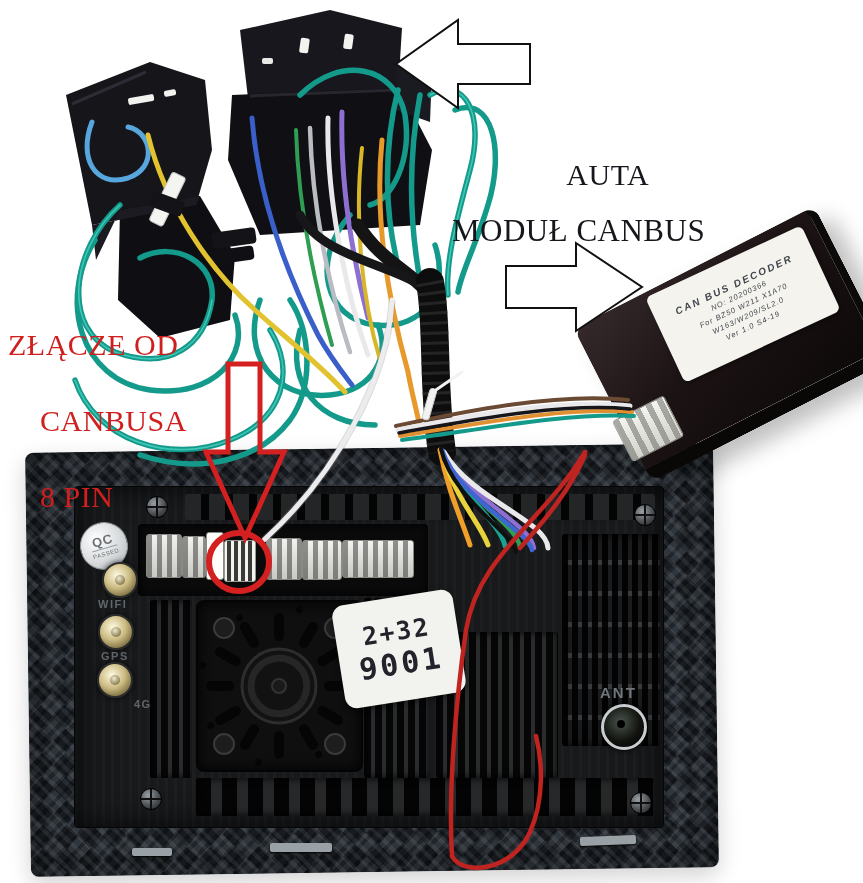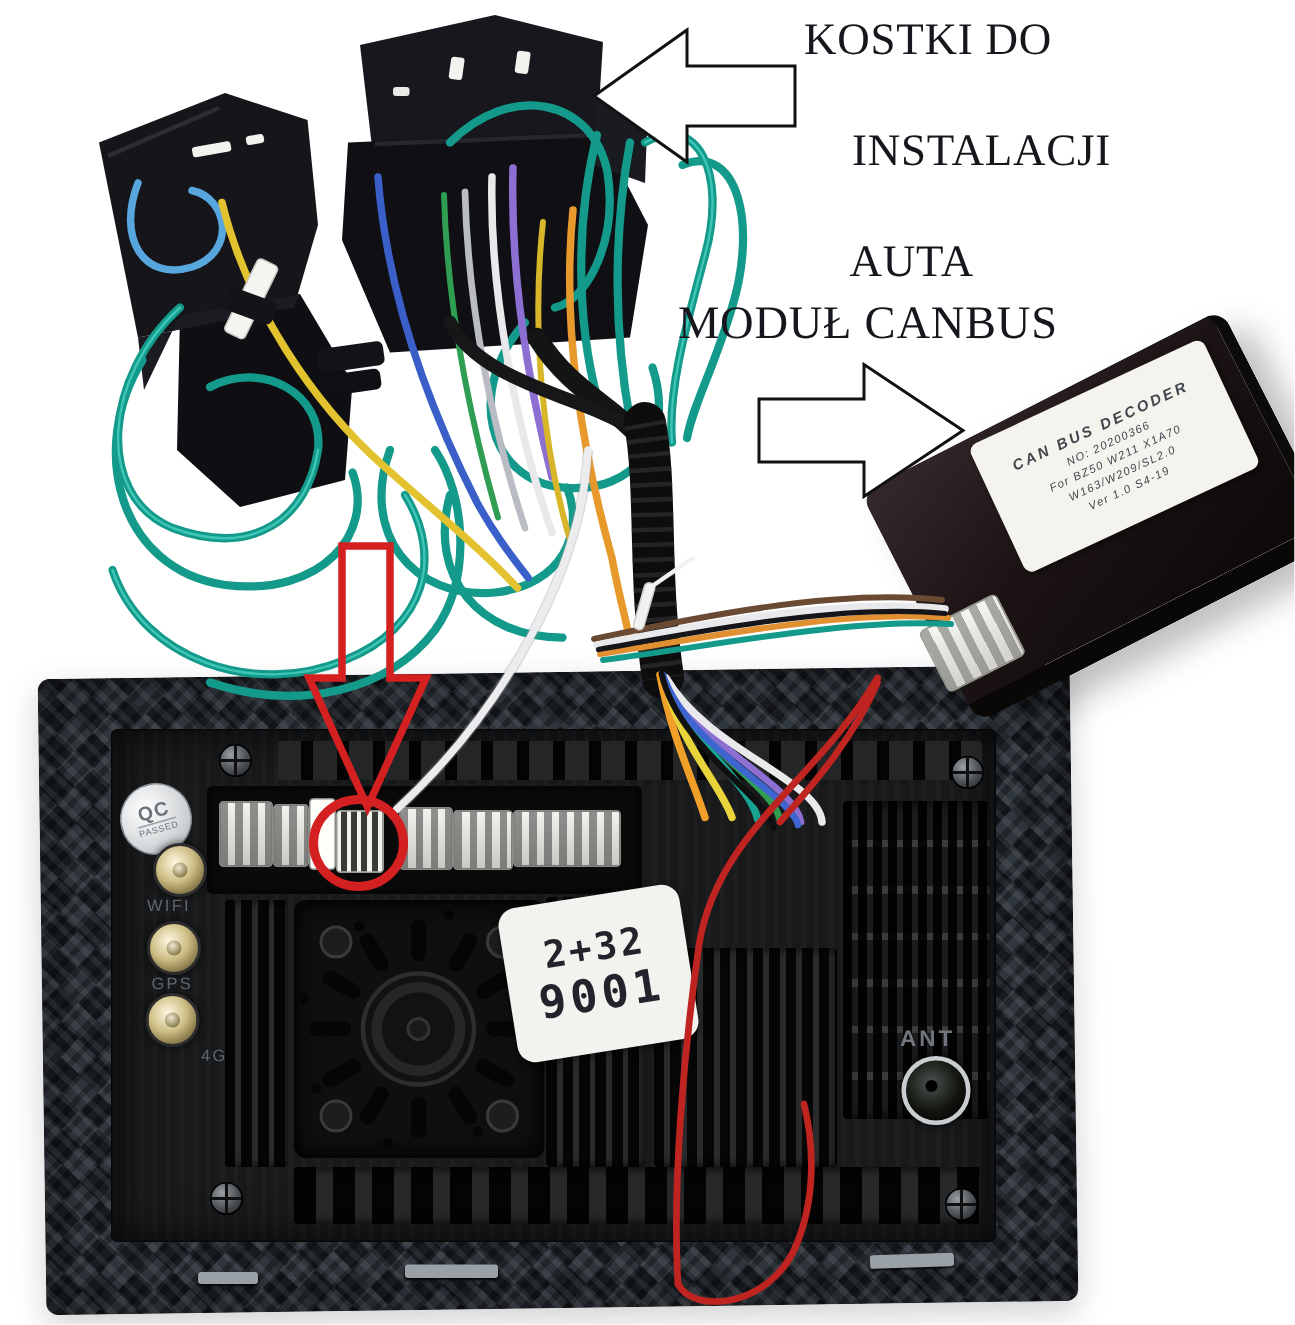--- a/index.html
+++ b/index.html
@@ -62,21 +62,21 @@
     display:flex;flex-direction:column;align-items:center;justify-content:center;
     color:#6d7277;}
   .qc .l1{font-size:13px;font-weight:bold;letter-spacing:1px;line-height:13px;}
   .qc .l2{font-size:6px;letter-spacing:.5px;line-height:8px;border-top:1px solid #9aa0a4;margin-top:1px;padding-top:1px;}
 
   .sma{border-radius:50%;width:32px;height:32px;
     background:radial-gradient(circle at 40% 35%,#fdf8e0,#cdbd84 45%,#857748 75%,#4e462a);
     border:2px solid #2c2c2c;box-shadow:0 0 6px rgba(0,0,0,.7);}
   .sma::after{content:"";position:absolute;left:11px;top:11px;width:10px;height:10px;border-radius:50%;
     background:radial-gradient(circle at 40% 35%,#efe9cf,#8d8052 70%,#3c3522);}
-  .portlabel{position:absolute;color:#61666b;font-size:11px;font-weight:normal;letter-spacing:1.5px;}
+  .portlabel{position:absolute;color:#61666b;font-size:11px;font-weight:bold;letter-spacing:1.5px;}
 
   .fan{left:196px;top:600px;width:163px;height:168px;background:#0f0f10;border:2px solid #040404;
     border-radius:8px;box-shadow:inset 0 0 14px #000;}
 
   .sticker{left:338px;top:597px;width:122px;height:104px;background:#f2f2ee;border-radius:12px;
     transform:rotate(-9deg);box-shadow:0 2px 6px rgba(0,0,0,.5);
     display:flex;flex-direction:column;align-items:center;justify-content:center;
     color:#23232c;font-family:"DejaVu Sans Mono",monospace;}
   .sticker .s1{font-size:25px;font-weight:bold;letter-spacing:2px;}
   .sticker .s2{font-size:30px;font-weight:bold;letter-spacing:3px;}
@@ -331,20 +331,23 @@
       <polygon points="506,266 576,266 576,243 642,287 576,331 576,308 506,308" fill="#ffffff" stroke="#111" stroke-width="2"></polygon>
     </g>
     <g>
       <polygon points="228,364 260,364 260,452 284,452 245,538 206,452 228,452" fill="none" stroke="#d42020" stroke-width="5" stroke-linejoin="miter"></polygon>
     </g>
     <g>
       <ellipse cx="239" cy="562" rx="30" ry="29" fill="none" stroke="#d42020" stroke-width="6"></ellipse>
     </g>
   </svg>
 
-  <div class="ann" style="left:536px;top:8px;"><span>KOSTKI DO</span><br>
-    <span>INSTALACJI</span><br>
+  <div class="ann" style="left:536px;top:8px;"><br>
+    <br>
     <span>AUTA</span></div>
 
-  <div class="ann" style="left:452px;top:196px;font-size:31px;">MODUŁ CANBUS</div>
-
+  <div class="ann" style="left:452px;top:212px;font-size:31px;">MODUŁ CANBUS</div>
+
+  <div class="ann ann-red" style="left:8px;top:326px;"><span>ZŁĄCZE OD</span><br>
+    <span>CANBUSA</span><br>
+    <span>8 PIN</span></div>
 
 </div>
 
 </body></html>

